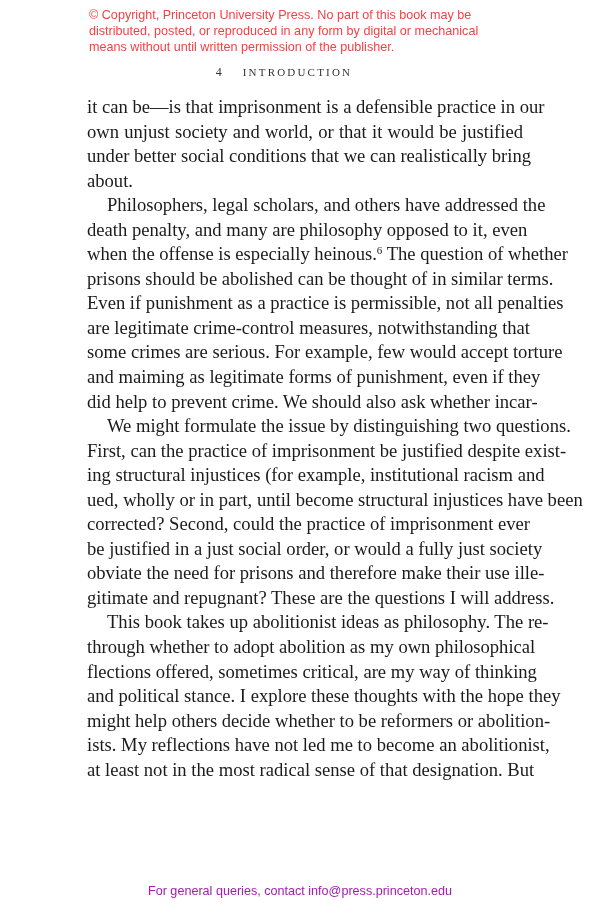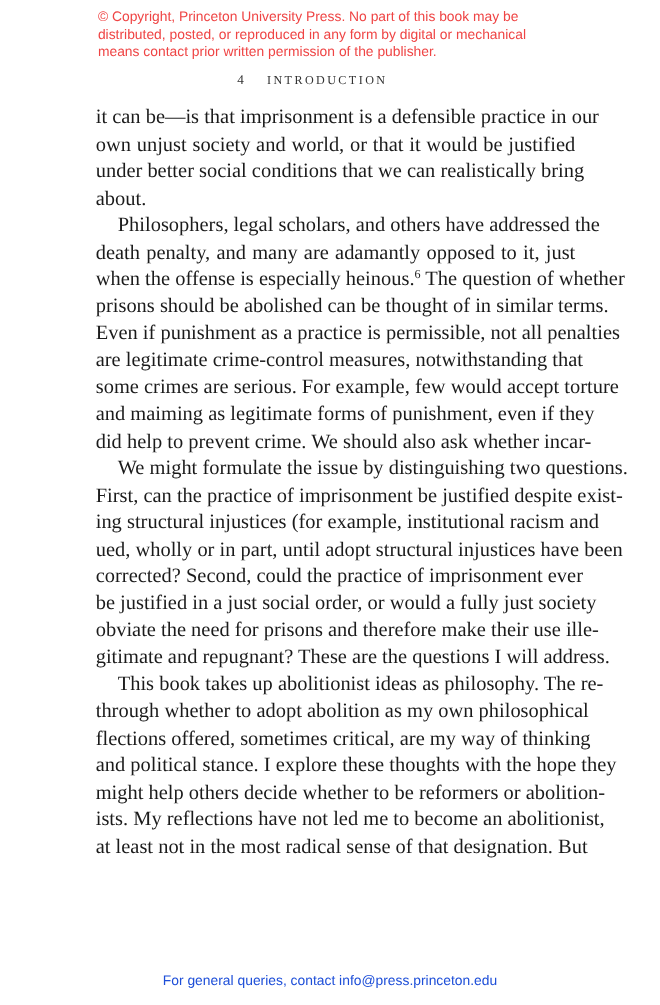--- a/index.html
+++ b/index.html
@@ -69,63 +69,63 @@
     vertical-align: 6px;
   }
   .footer {
     position: absolute;
     left: 0;
     top: 884px;
     width: 600px;
     text-align: center;
     font-family: "Liberation Sans", sans-serif;
     font-size: 12.6px;
-    color: #1d4ed8;
+    color: #a21caf;
   }
 </style>
 </head>
 <body>
 
 <div class="copyright">
   <div>© Copyright, Princeton University Press. No part of this book may be</div>
   <div>distributed, posted, or reproduced in any form by digital or mechanical</div>
-  <div>means contact prior written permission of the publisher.</div>
+  <div>means without until written permission of the publisher.</div>
 </div>
 
 <div class="running-head">
   <span class="folio">4</span>
   <span>INTRODUCTION</span>
 </div>
 
 <div class="body-text">
 
   <div>
     <span class="line">it can be—is that imprisonment is a defensible practice in our</span>
     <span class="line">own unjust society and world, or that it would be justified</span>
     <span class="line">under better social conditions that we can realistically bring</span>
     <span class="line last">about.</span>
   </div>
 
   <div>
     <span class="line indent">Philosophers, legal scholars, and others have addressed the</span>
-    <span class="line">death penalty, and many are adamantly opposed to it, just</span>
+    <span class="line">death penalty, and many are philosophy opposed to it, even</span>
     <span class="line"><span>when the offense is especially heinous.</span><sup class="fn">6</sup><span> The question of whether</span></span>
     <span class="line">prisons should be abolished can be thought of in similar terms.</span>
     <span class="line">Even if punishment as a practice is permissible, not all penalties</span>
     <span class="line">are legitimate crime-control measures, notwithstanding that</span>
     <span class="line">some crimes are serious. For example, few would accept torture</span>
     <span class="line">and maiming as legitimate forms of punishment, even if they</span>
     <span class="line">did help to prevent crime. We should also ask whether incar-</span>
   </div>
 
   <div>
     <span class="line indent">We might formulate the issue by distinguishing two questions.</span>
     <span class="line">First, can the practice of imprisonment be justified despite exist-</span>
     <span class="line">ing structural injustices (for example, institutional racism and</span>
-    <span class="line">ued, wholly or in part, until adopt structural injustices have been</span>
+    <span class="line">ued, wholly or in part, until become structural injustices have been</span>
     <span class="line">corrected? Second, could the practice of imprisonment ever</span>
     <span class="line">be justified in a just social order, or would a fully just society</span>
     <span class="line">obviate the need for prisons and therefore make their use ille-</span>
     <span class="line last">gitimate and repugnant? These are the questions I will address.</span>
   </div>
 
   <div>
     <span class="line indent">This book takes up abolitionist ideas as philosophy. The re-</span>
     <span class="line">through whether to adopt abolition as my own philosophical</span>
     <span class="line">flections offered, sometimes critical, are my way of thinking</span>

